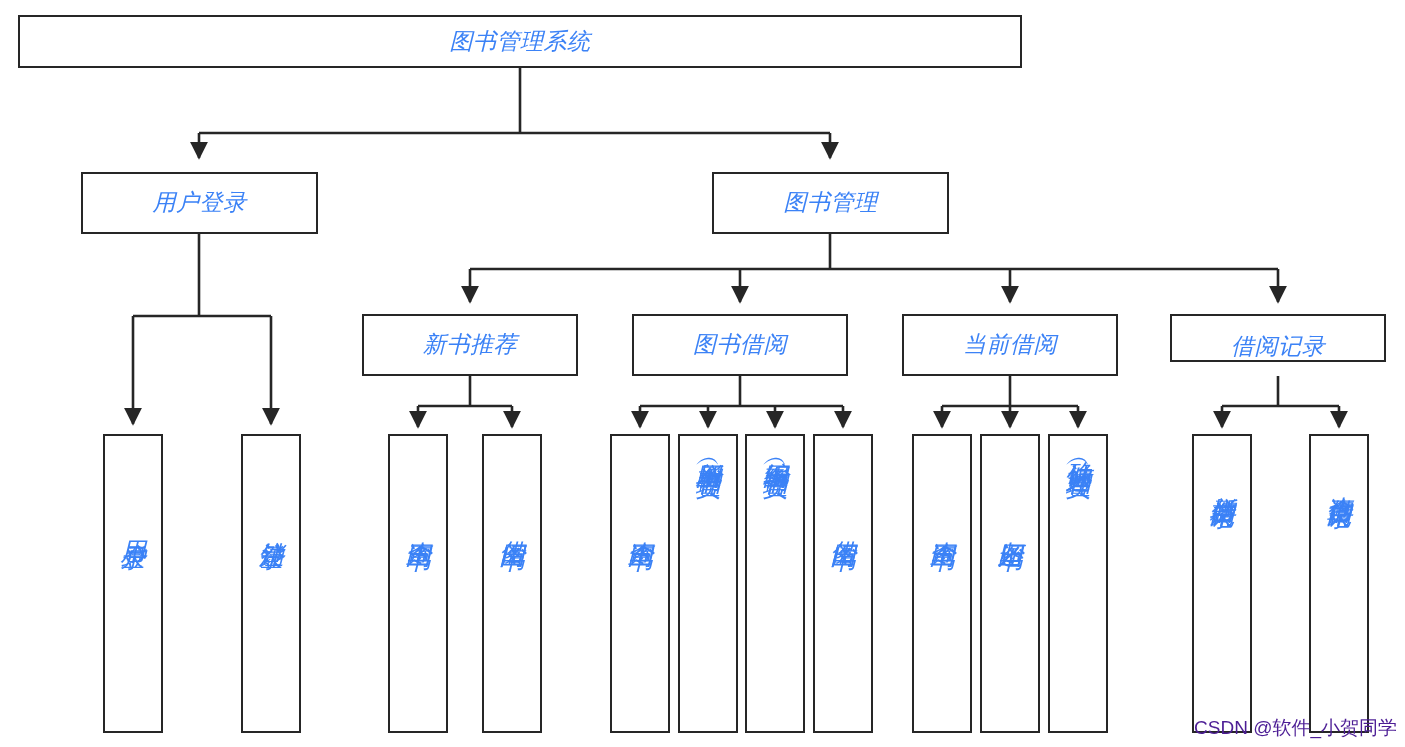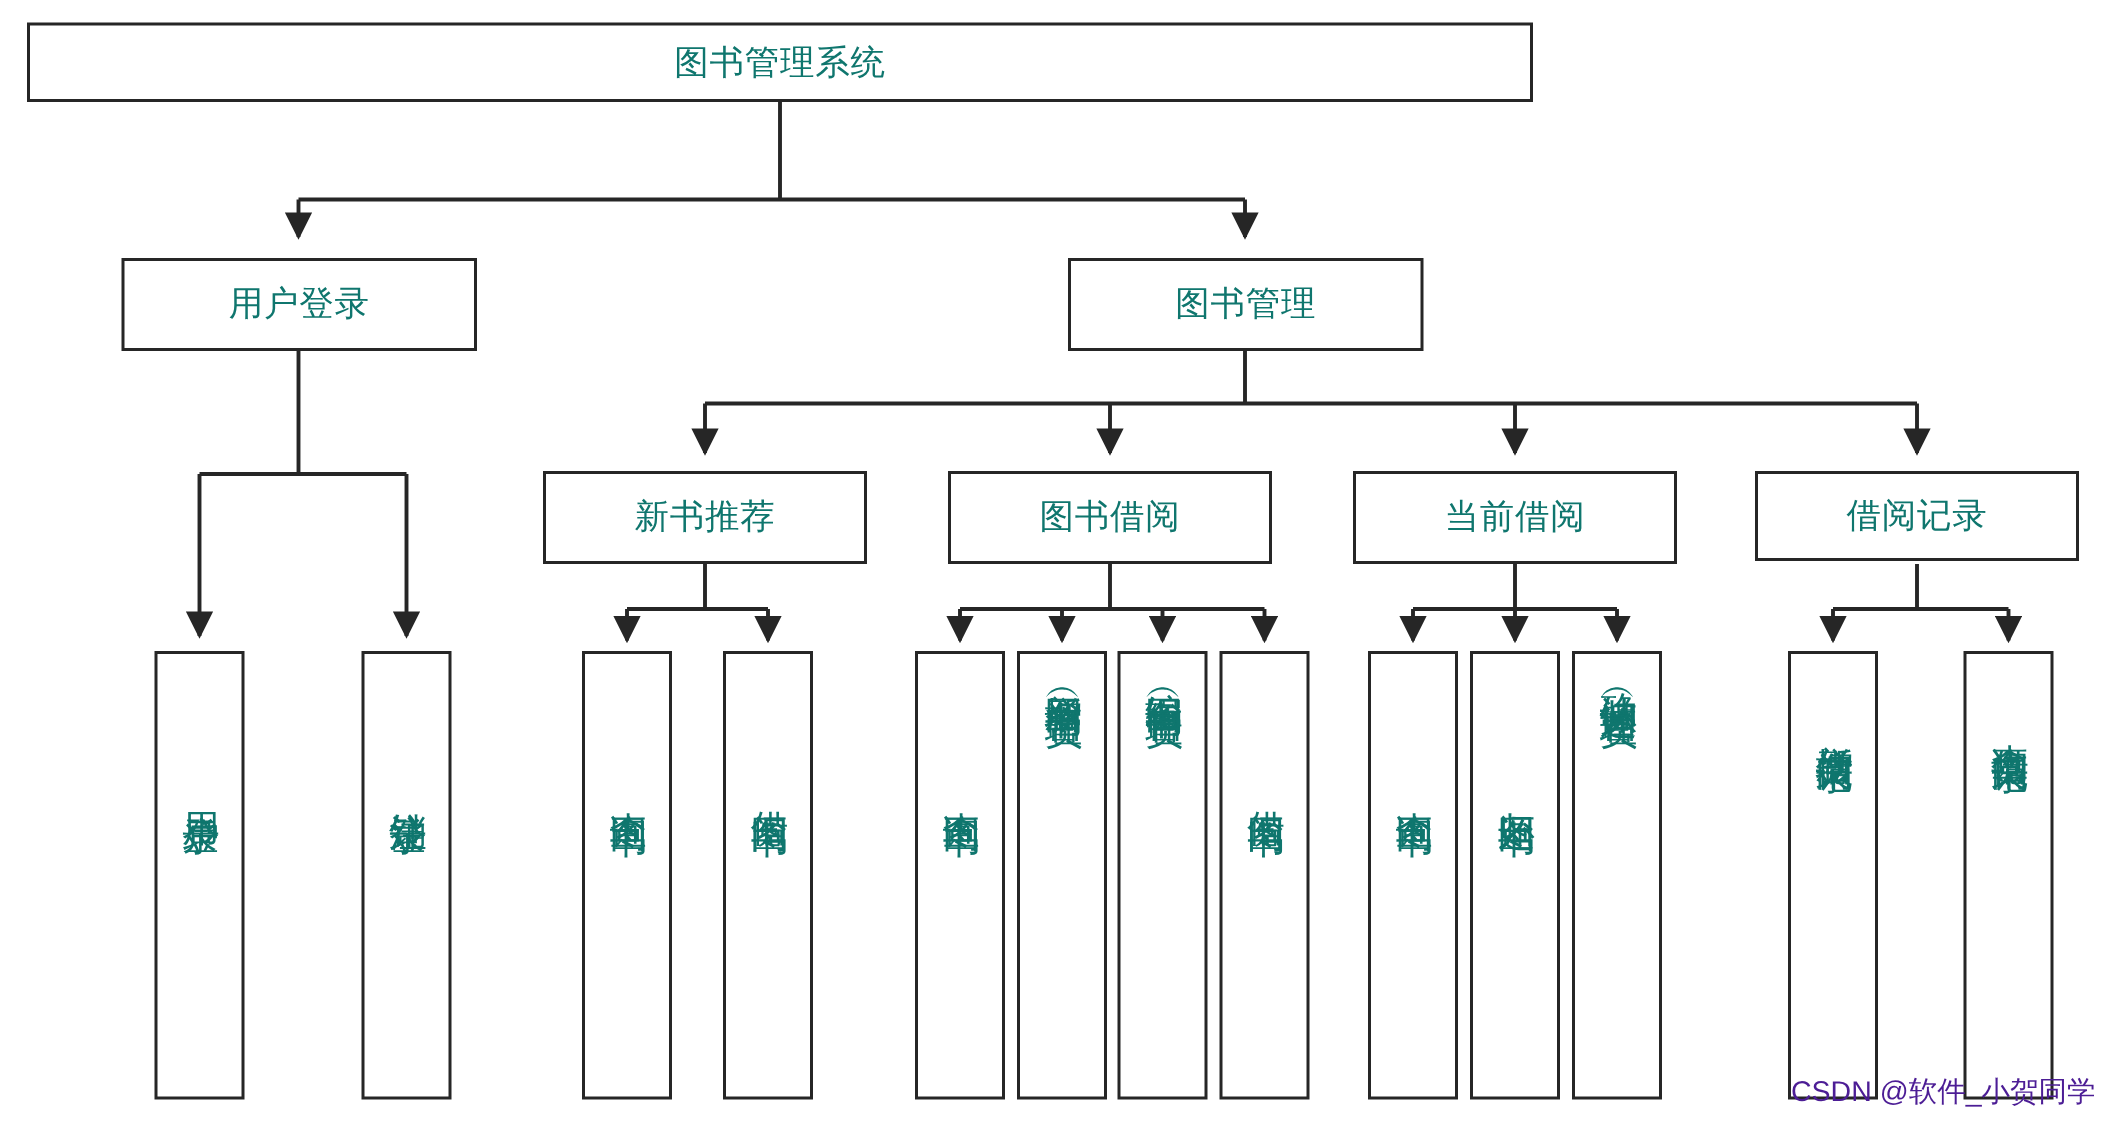--- a/index.html
+++ b/index.html
@@ -24,21 +24,22 @@
     pointer-events: none;
   }
   .node {
     position: absolute;
     box-sizing: border-box;
     border: 2.5px solid #262626;
     background: #ffffff;
     display: flex;
     align-items: center;
     justify-content: center;
-    color: #0f766e;
+    color: #3b82f6;
+    font-style: italic;
   }
   .node-label {
     display: block;
     line-height: 1.12;
     letter-spacing: 0.5px;
     white-space: nowrap;
   }
   .node.horiz .node-label {
     font-size: 23px;
   }
@@ -136,21 +137,21 @@
   </div>
 
   <div class="node horiz" style="left:902px; top:314px; width:216px; height:62px;">
     <span class="node-label">当前借阅</span>
   </div>
 
   <div class="node horiz" style="left:632px; top:314px; width:216px; height:62px;">
     <span class="node-label">图书借阅</span>
   </div>
 
-  <div class="node horiz" style="left:1170px; top:314px; width:216px; height:60px;">
+  <div class="node horiz" style="left:1170px; top:314px; width:216px; height:48px;align-items:flex-end;">
     <span class="node-label">借阅记录</span>
   </div>
 
   <div class="node vert" style="left:103px; top:434px; width:60px; height:299px; padding-top:85px;">
     <span class="node-label">用户登录</span>
   </div>
 
   <div class="node vert" style="left:241px; top:434px; width:60px; height:299px; padding-top:85px;">
     <span class="node-label">注销登录</span>
   </div>

